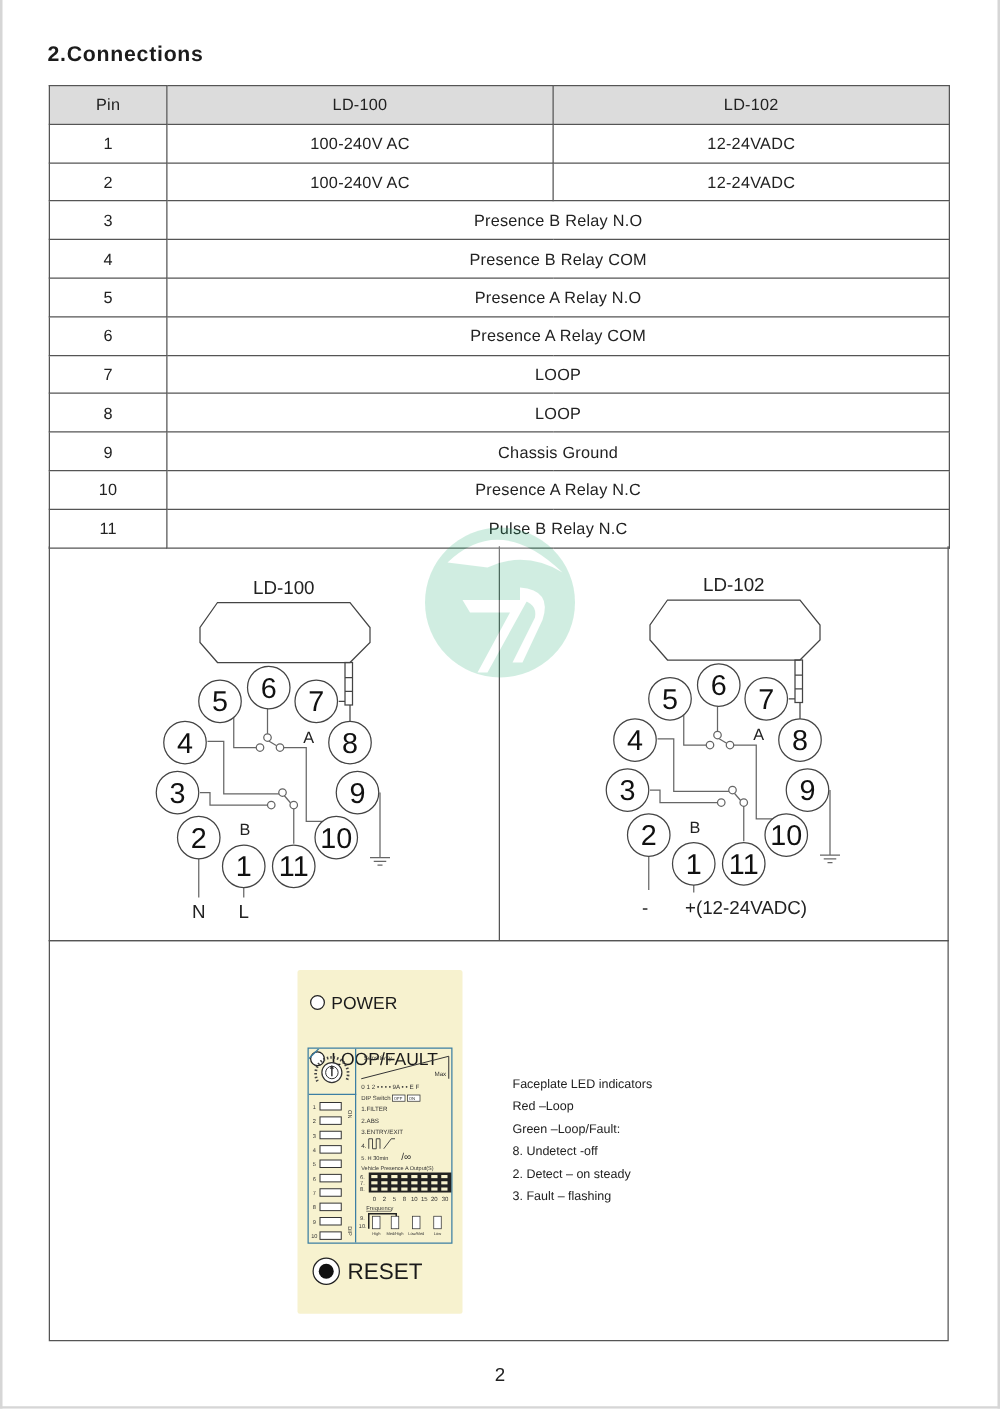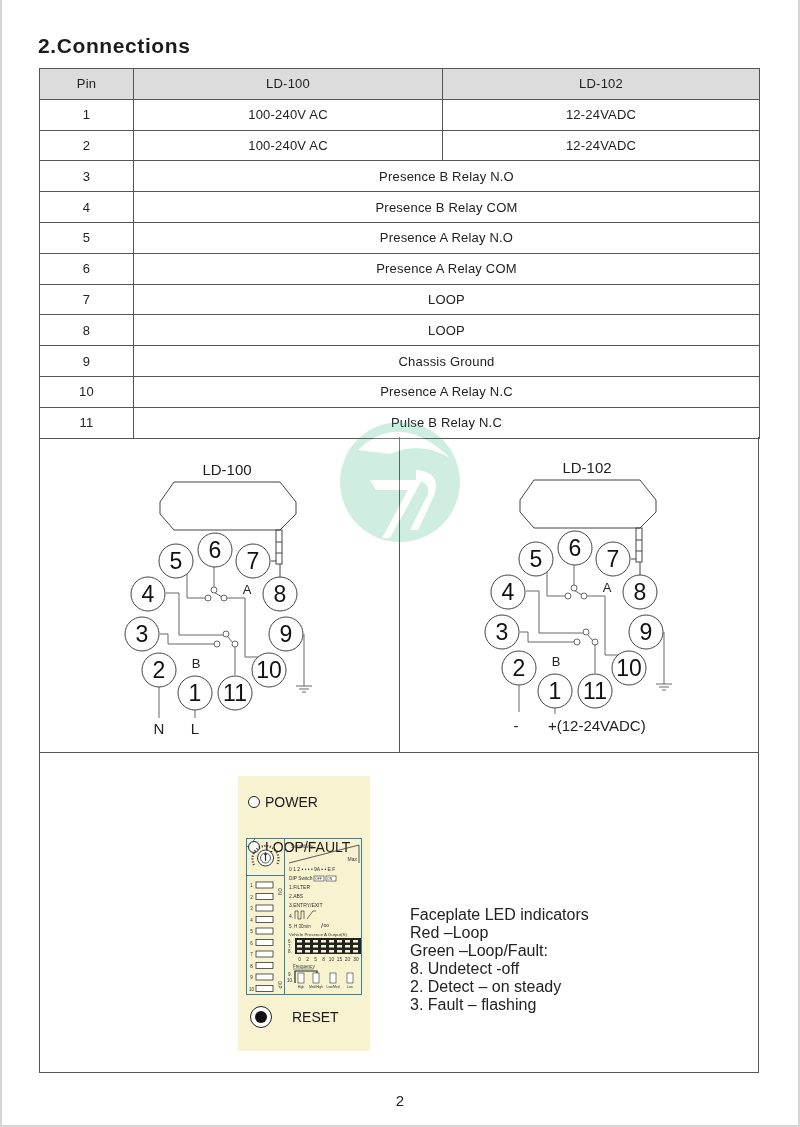--- a/index.html
+++ b/index.html
@@ -5,21 +5,21 @@
     * { box-sizing: border-box; margin: 0; padding: 0; }
     html, body { width: 800px; height: 1127px; background: #ffffff; overflow: hidden; }
     body { position: relative; font-family: "Liberation Sans", sans-serif; color: #222; }
     .page-edge { position: absolute; top: 0; bottom: 0; width: 2px; background: #d6d6d6; }
     .page-edge.left { left: 0; }
     .page-edge.right { right: 0; }
     .page-bottom-edge { position: absolute; left: 0; right: 0; bottom: 0; height: 2px; background: #d6d6d6; }
 
     .section-title {
       position: absolute; left: 38px; top: 34px;
-      font-size: 21px; font-weight: bold; letter-spacing: 0.6px; color: #1c1c1c;
+      font-size: 17px; font-weight: bold; letter-spacing: 0.6px; color: #1c1c1c;
     }
 
     table.pin-table {
       position: absolute; left: 39px; top: 68px; width: 720px;
       border-collapse: collapse; table-layout: fixed;
       font-size: 13px; color: #222;
     }
     table.pin-table col.c-pin { width: 94px; }
     table.pin-table col.c-a { width: 309px; }
     table.pin-table col.c-b { width: 317px; }
@@ -49,25 +49,25 @@
     }
     .fp-led { position: absolute; left: 10px; display: flex; align-items: center; gap: 5px; font-size: 14px; color: #1a1a1a; text-align: center; }
     .fp-led .ring { width: 12px; height: 12px; border: 1.2px solid #222; border-radius: 50%; background: #fff; }
     .fp-panel {
       position: absolute; left: 8px; top: 62px; width: 116px; height: 157px;
       border: 1.2px solid #3c7fa3;
     }
     .fp-rotary { position: absolute; left: 0; top: 0; width: 38px; height: 37px; border-right: 1.2px solid #3c7fa3; border-bottom: 1.2px solid #3c7fa3; }
     .fp-dips { position: absolute; left: 0; top: 37px; width: 38px; height: 118px; border-right: 1.2px solid #3c7fa3; }
     .fp-right { position: absolute; left: 40px; top: 0; width: 75px; height: 155px; }
-    .fp-reset { position: absolute; left: 12px; top: 230px; display: flex; align-items: center; gap: 20px; font-size: 14px; color: #1a1a1a; }
+    .fp-reset { position: absolute; left: 12px; top: 230px; display: flex; align-items: center; gap: 6px; font-size: 18px; color: #1a1a1a; }
     .fp-reset .ring { width: 22px; height: 22px; border: 1.5px solid #222; border-radius: 50%; background: #fff; display: flex; align-items: center; justify-content: center; }
     .fp-reset .dot { width: 12px; height: 12px; border-radius: 50%; background: #111; }
 
-    .led-notes { position: absolute; left: 410px; top: 906px; font-size: 16px; line-height: 18px; color: #222; }
+    .led-notes { position: absolute; left: 410px; top: 859px; font-size: 10px; line-height: 18px; color: #222; }
     .led-notes div { white-space: nowrap; }
 
     .page-number { position: absolute; left: 0; width: 800px; top: 1092px; text-align: center; font-size: 15px; color: #222; }
   </style>
 </head>
 <body>
 
 <div class="page-edge left"></div>
 <div class="page-edge right"></div>
 <div class="page-bottom-edge"></div>

